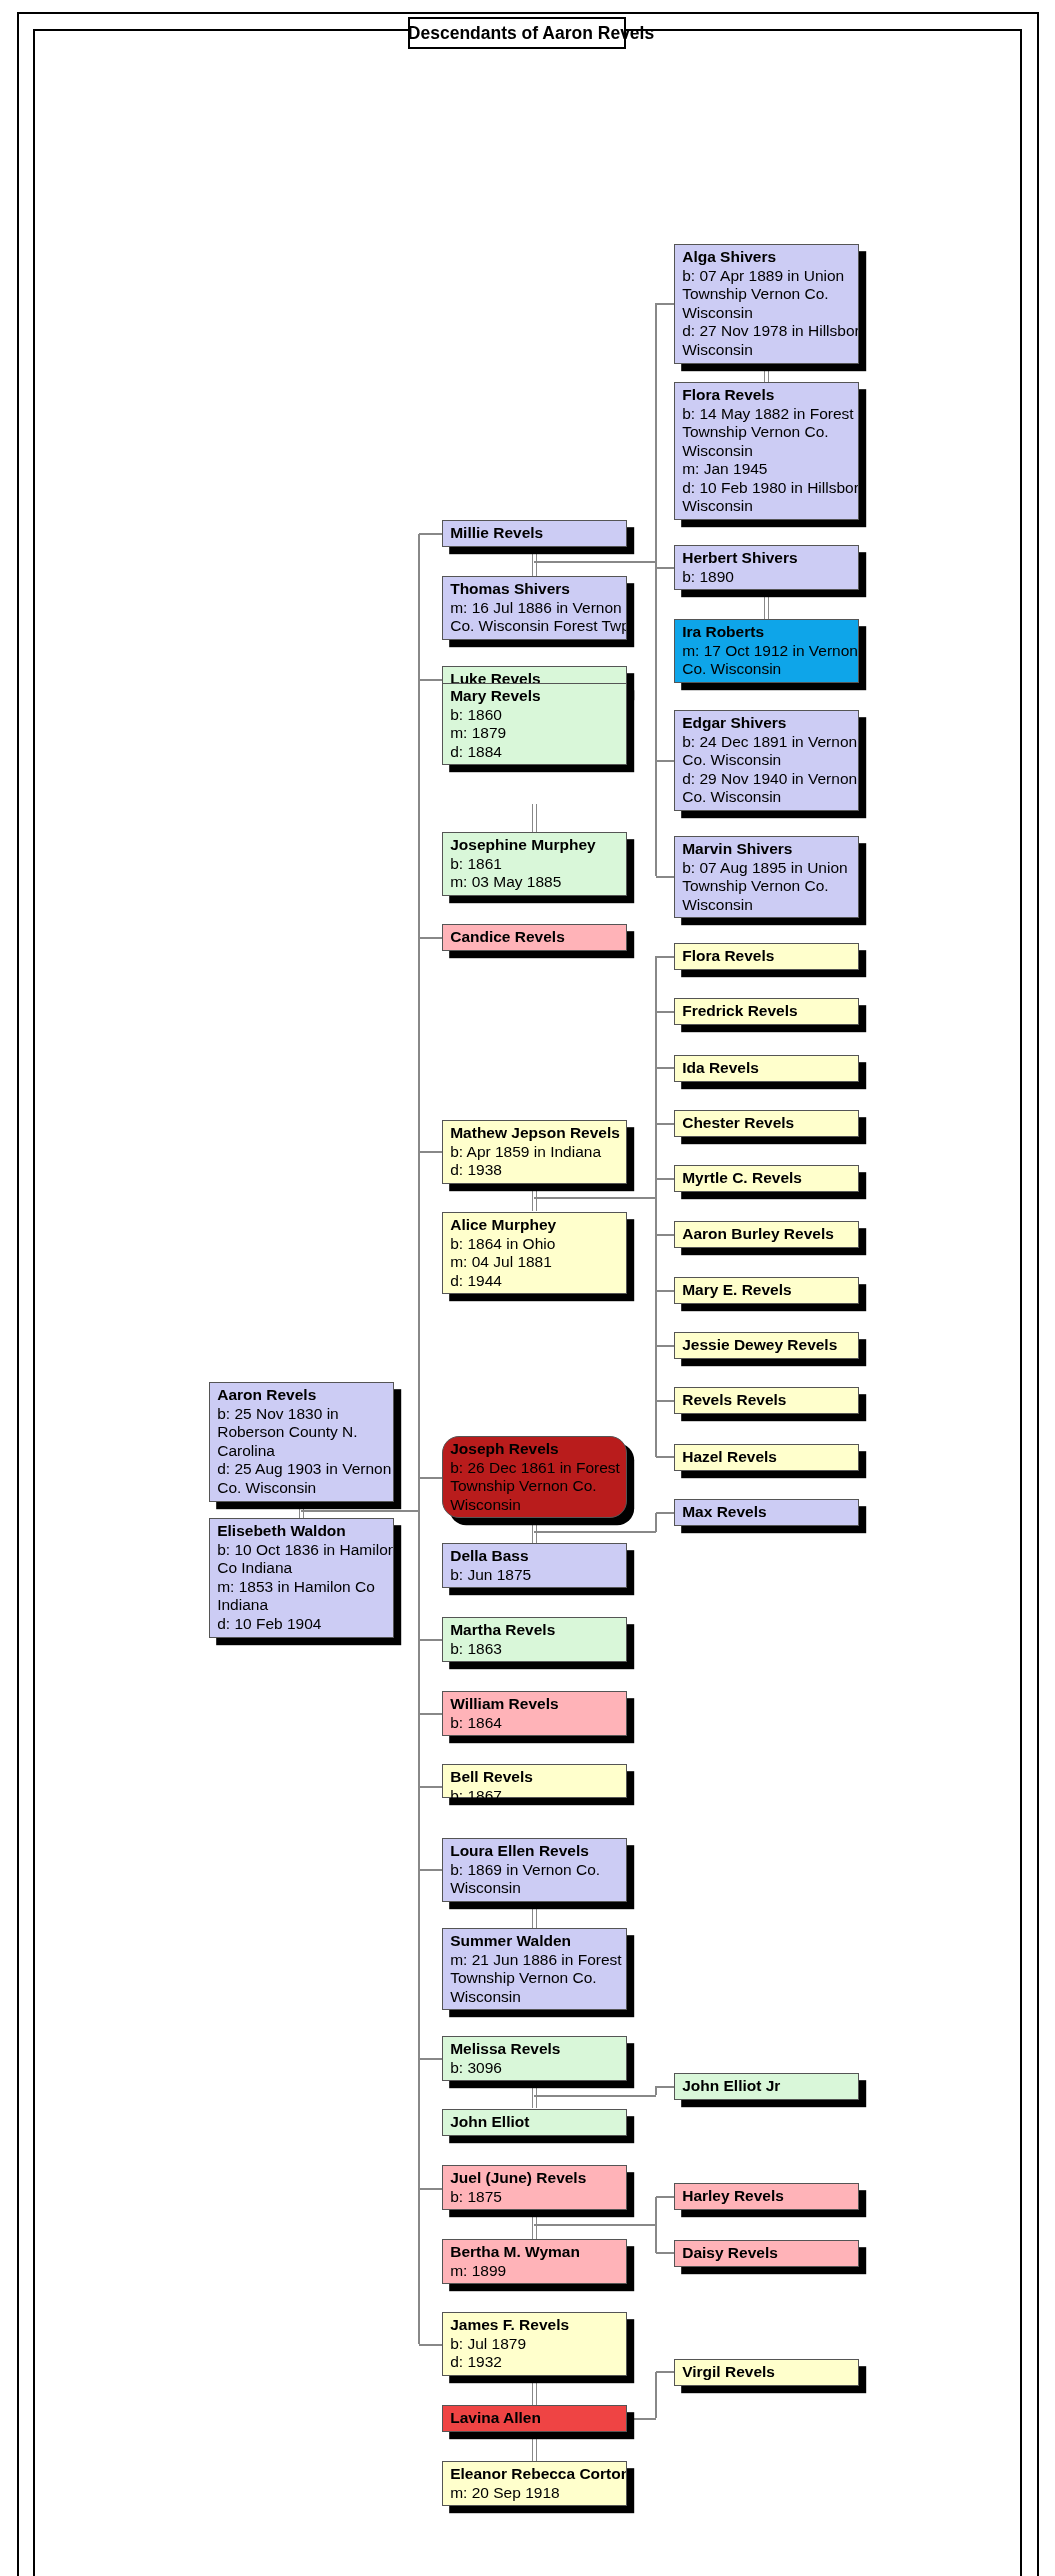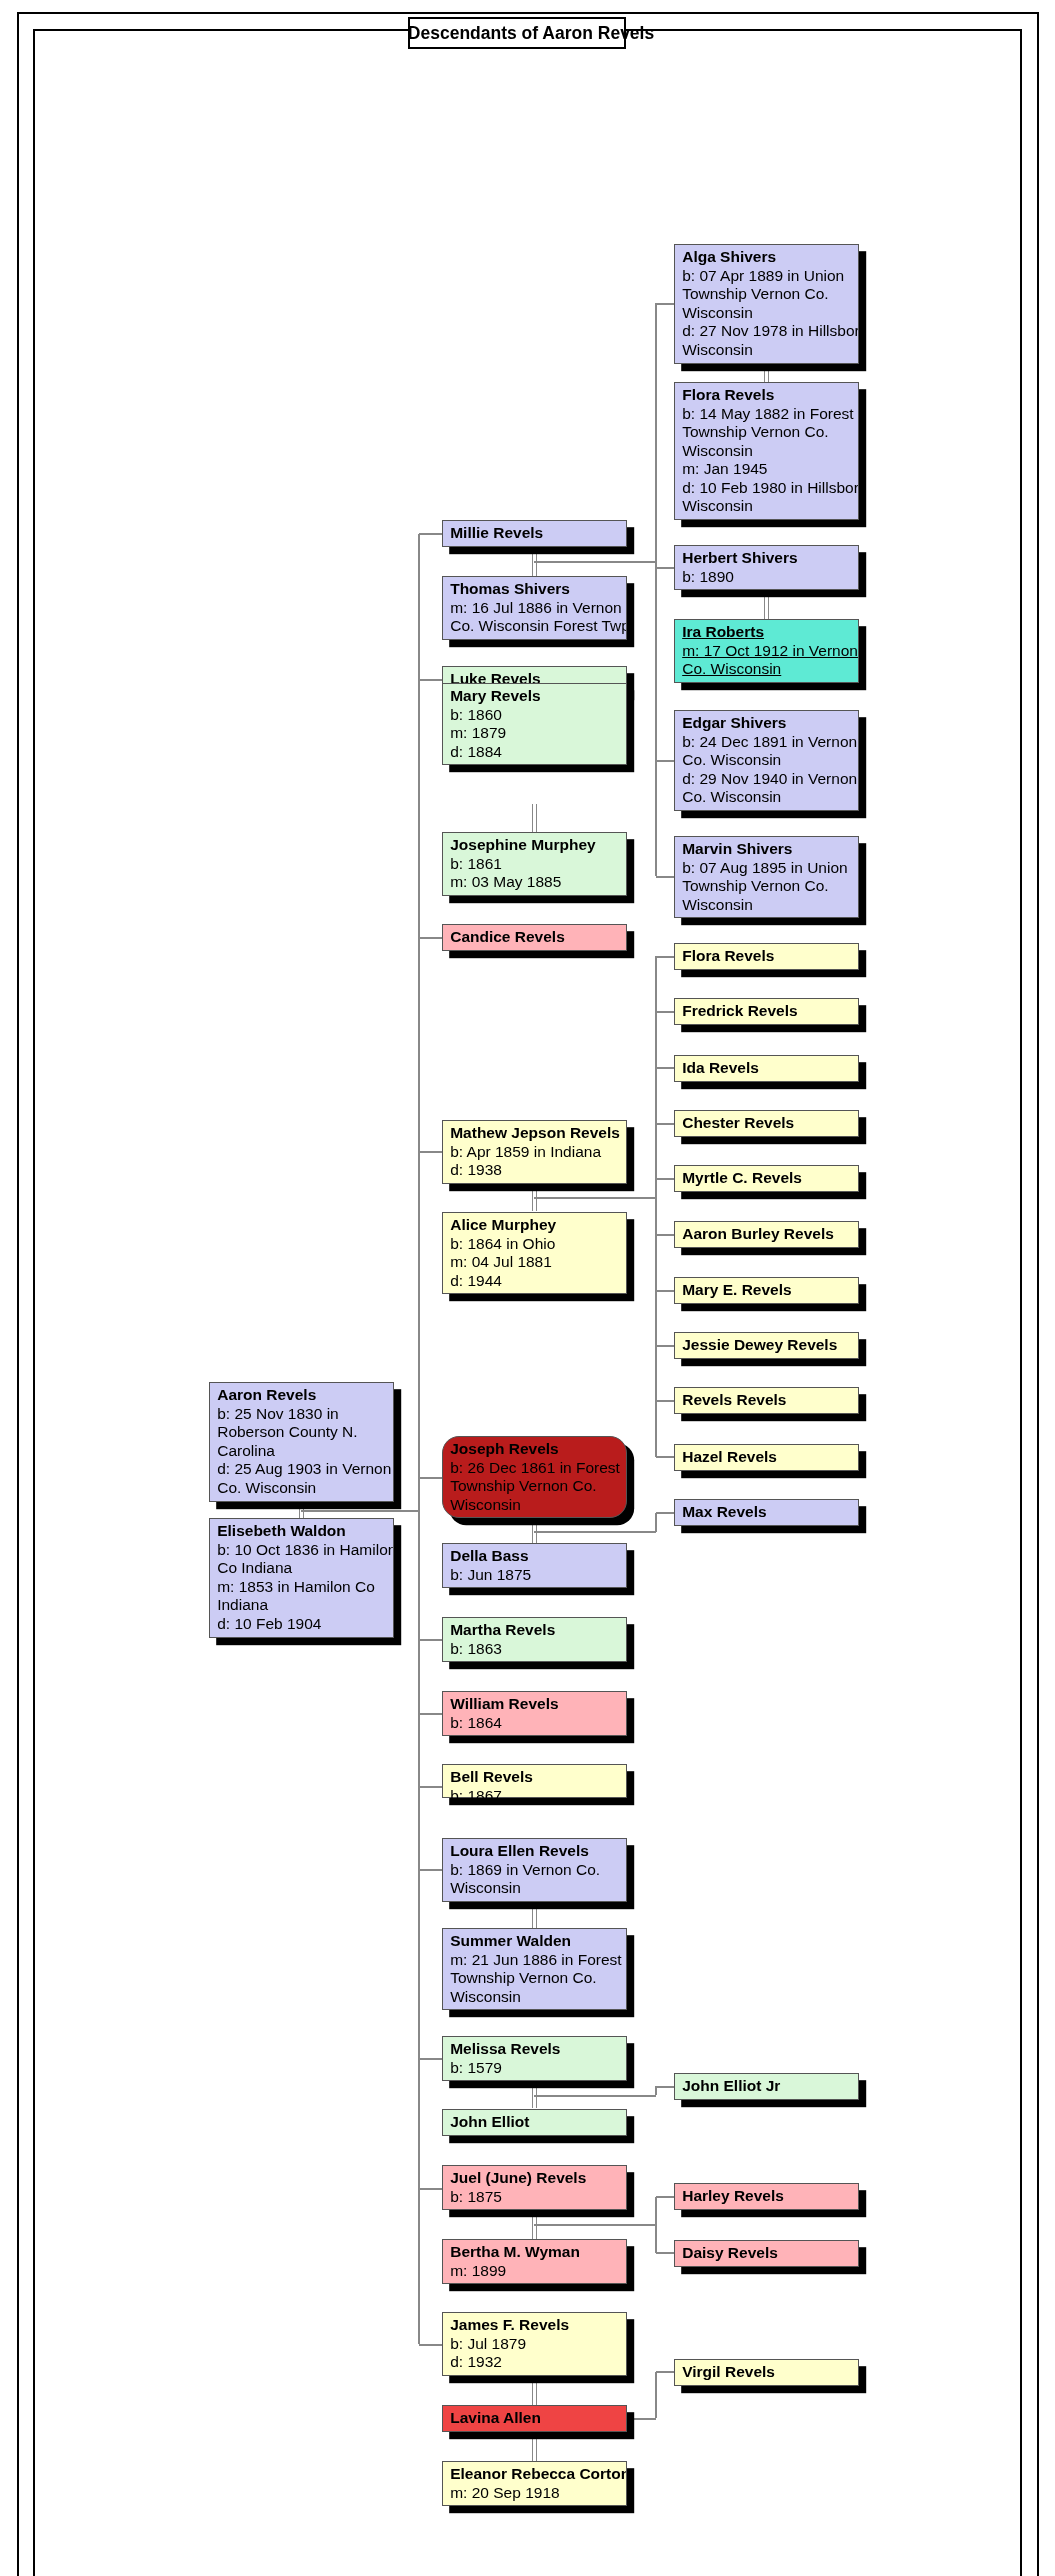--- a/index.html
+++ b/index.html
@@ -100,21 +100,21 @@
       <div class="pdetail">Wisconsin</div>
     </div>
     <div class="person" style="left: 442px; top: 1928px; height: 82px; background: rgb(204, 204, 244); border-color: rgb(85, 85, 85);">
       <div class="pname">Summer Walden</div>
       <div class="pdetail">m: 21 Jun 1886 in Forest</div>
       <div class="pdetail">Township Vernon Co.</div>
       <div class="pdetail">Wisconsin</div>
     </div>
     <div class="person" style="left: 442px; top: 2036px; height: 45px; background: rgb(217, 247, 217); border-color: rgb(85, 85, 85);">
       <div class="pname">Melissa Revels</div>
-      <div class="pdetail">b: 1579</div>
+      <div class="pdetail">b: 3096</div>
     </div>
     <div class="person" style="left: 442px; top: 2109px; height: 27px; background: rgb(217, 247, 217); border-color: rgb(85, 85, 85);">
       <div class="pname">John Elliot</div>
     </div>
     <div class="person" style="left: 442px; top: 2165px; height: 45px; background: rgb(255, 179, 184); border-color: rgb(85, 85, 85);">
       <div class="pname">Juel (June) Revels</div>
       <div class="pdetail">b: 1875</div>
     </div>
     <div class="person" style="left: 442px; top: 2239px; height: 45px; background: rgb(255, 179, 184); border-color: rgb(85, 85, 85);">
       <div class="pname">Bertha M. Wyman</div>
@@ -146,21 +146,21 @@
       <div class="pdetail">Township Vernon Co.</div>
       <div class="pdetail">Wisconsin</div>
       <div class="pdetail">m: Jan 1945</div>
       <div class="pdetail">d: 10 Feb 1980 in Hillsboro</div>
       <div class="pdetail">Wisconsin</div>
     </div>
     <div class="person" style="left: 674px; top: 545px; height: 45px; background: rgb(204, 204, 244); border-color: rgb(85, 85, 85);">
       <div class="pname">Herbert Shivers</div>
       <div class="pdetail">b: 1890</div>
     </div>
-    <div class="person" style="left: 674px; top: 619px; height: 64px; background: #5eead4; border-color: rgb(85, 85, 85); text-decoration: underline;">
+    <div class="person" style="left: 674px; top: 619px; height: 64px; background: #0ea5e9; border-color: rgb(85, 85, 85);">
       <div class="pname">Ira Roberts</div>
       <div class="pdetail">m: 17 Oct 1912 in Vernon</div>
       <div class="pdetail">Co. Wisconsin</div>
     </div>
     <div class="person" style="left: 674px; top: 710px; height: 101px; background: rgb(204, 204, 244); border-color: rgb(85, 85, 85);">
       <div class="pname">Edgar Shivers</div>
       <div class="pdetail">b: 24 Dec 1891 in Vernon</div>
       <div class="pdetail">Co. Wisconsin</div>
       <div class="pdetail">d: 29 Nov 1940 in Vernon</div>
       <div class="pdetail">Co. Wisconsin</div>

